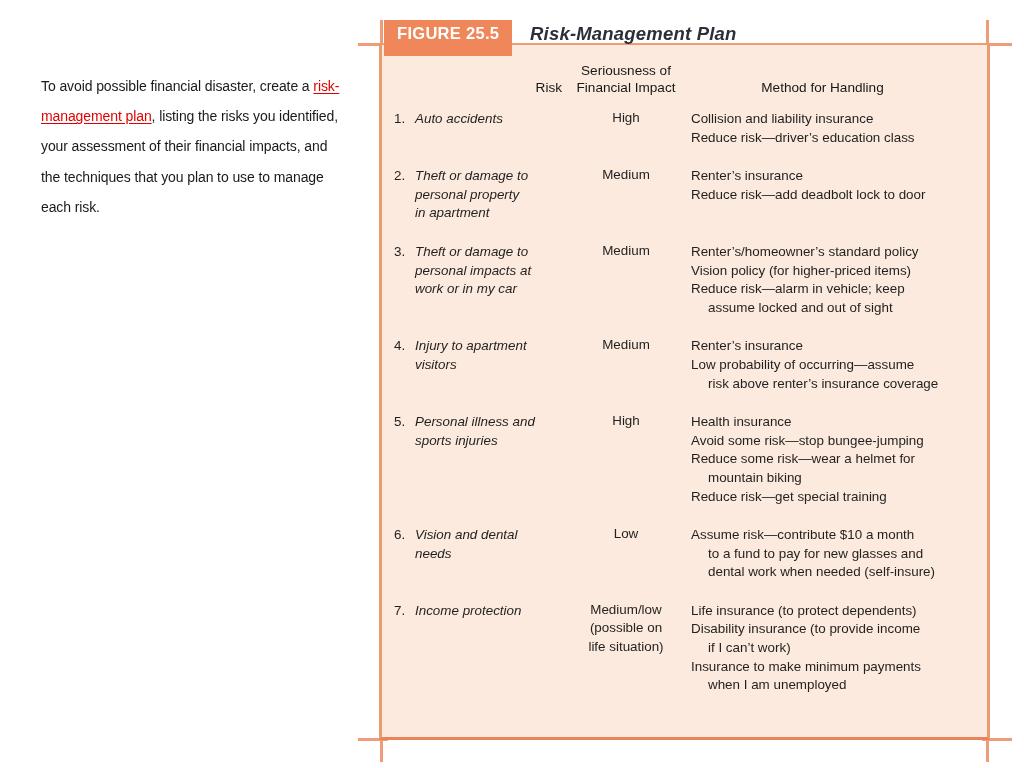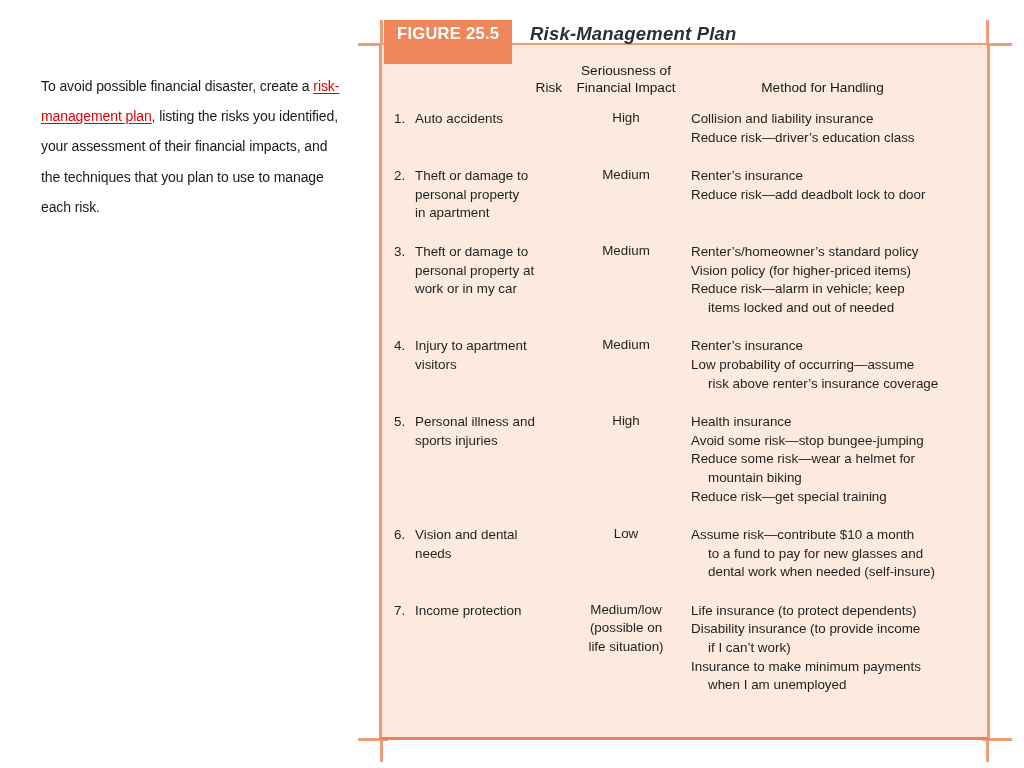--- a/index.html
+++ b/index.html
@@ -60,21 +60,21 @@
   #crop-v-left     { left: 380px; top: 20px;  width: 3px;  height: 30px; }
   #crop-v-right    { left: 986px; top: 20px;  width: 3px;  height: 30px; }
   #crop-v-left-b   { left: 380px; top: 732px; width: 3px;  height: 30px; }
   #crop-v-right-b  { left: 986px; top: 732px; width: 3px;  height: 30px; }
 
   
   #figure-tab {
     position: absolute;
     left: 384px;
     top: 20px;
-    height: 44px;
+    height: 36px;
     padding: 0 13px;
     background: #f0875a;
     color: #ffffff;
     font-size: 16.5px;
     font-weight: bold;
     letter-spacing: 0.3px;
     line-height: 26px;
     white-space: nowrap;
   }
   #figure-title {
@@ -124,21 +124,21 @@
   .col-num    { width: 22px; }
   .col-risk   { width: 148px; }
   .col-impact { width: 128px; }
   .col-method { width: 287px; }
 
   th.th-risk   { text-align: right; padding-left: 14px; }
   th.th-impact { text-align: center; }
   th.th-method { text-align: center; padding-right: 22px; }
 
   td.cell-num    { text-align: left; padding-left: 2px; white-space: nowrap; }
-  td.cell-risk   { text-align: left; padding-right: 8px; }
+  td.cell-risk   { text-align: left; padding-right: 8px; font-style: italic; }
   td.cell-impact { text-align: center; padding: 0 6px 19px 6px; }
   td.cell-method { text-align: left; margin-left: 46px; }
 
   .line { display: block; white-space: nowrap; }
   .line.indent { padding-left: 17px; }
 </style>
 </head>
 <body>
 
 <p id="lead-paragraph"><span>To avoid possible financial disaster, create a </span><span class="link-term">risk-management plan</span><span>, listing the risks you identified, your assessment of their financial impacts, and the techniques that you plan to use to manage each risk.</span></p>
@@ -198,31 +198,31 @@
             </td>
             <td class="cell-method">
               <span class="line">Renter’s insurance</span>
               <span class="line">Reduce risk—add deadbolt lock to door</span>
             </td>
           </tr>
           <tr>
             <td class="cell-num">3.</td>
             <td class="cell-risk">
               <span class="line">Theft or damage to</span>
-              <span class="line">personal property at</span>
+              <span class="line">personal impacts at</span>
               <span class="line">work or in my car</span>
             </td>
             <td class="cell-impact">
               <span class="line">Medium</span>
             </td>
             <td class="cell-method">
               <span class="line">Renter’s/homeowner’s standard policy</span>
               <span class="line">Vision policy (for higher-priced items)</span>
               <span class="line">Reduce risk—alarm in vehicle; keep</span>
-              <span class="line indent">items locked and out of needed</span>
+              <span class="line indent">assume locked and out of sight</span>
             </td>
           </tr>
           <tr>
             <td class="cell-num">4.</td>
             <td class="cell-risk">
               <span class="line">Injury to apartment</span>
               <span class="line">visitors</span>
             </td>
             <td class="cell-impact">
               <span class="line">Medium</span>

